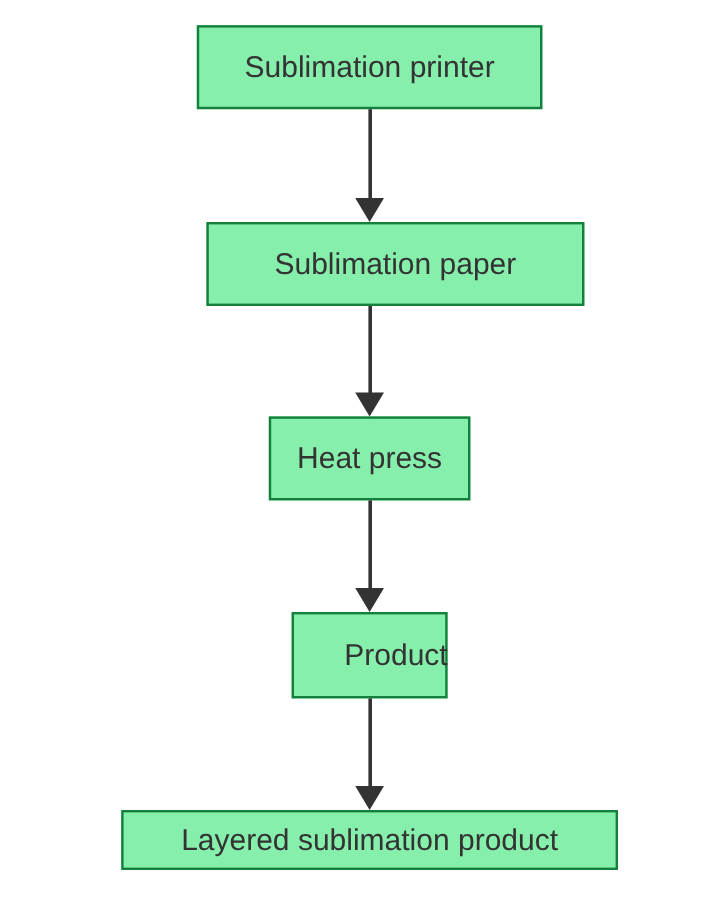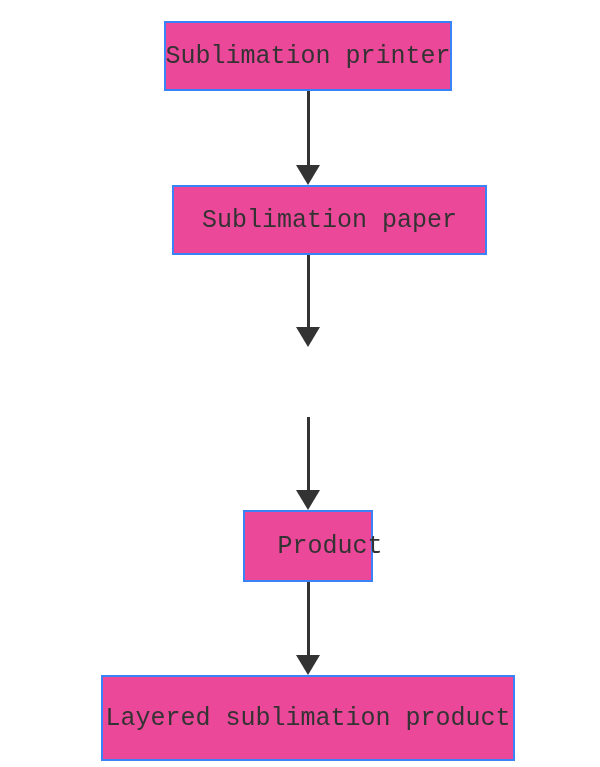--- a/index.html
+++ b/index.html
@@ -12,39 +12,38 @@
     width: 600px;
     height: 767px;
     background: #FFFFFF;
     overflow: hidden;
     font-family: "Liberation Sans", "DejaVu Sans", sans-serif;
   }
   
   .node {
     position: absolute;
     box-sizing: border-box;
-    background: #ec4899;
-    border: 2px solid #3b82f6;
+    background: #86efac;
+    border: 2px solid #15803d;
     display: flex;
     align-items: center;
     justify-content: center;
-    font-family: Liberation Mono, monospace;
   }
   .node .label {
     color: #333333;
     font-size: 25px;
     line-height: 1;
     white-space: nowrap;
     text-align: center;
   }
   .node-a { left: 164px; top: 21px;  width: 288px; height: 70px; }
   .node-b { left: 172px; top: 185px; width: 315px; height: 70px; }
   .node-c { left: 224px; top: 347px; width: 168px; height: 70px; }
   .node-d { left: 243px; top: 510px; width: 130px; height: 72px; padding-left: 44px; }
-  .node-e { left: 101px; top: 675px; width: 414px; height: 86px; align-items: center; }
+  .node-e { left: 101px; top: 675px; width: 414px; height: 50px; align-items: center; }
 
   
   .edge {
     position: absolute;
     left: 296px;      
     width: 24px;
   }
   .edge-1 { top: 91px;  height: 94px; }
   .edge-2 { top: 255px; height: 92px; }
   .edge-3 { top: 417px; height: 93px; }
@@ -85,20 +84,23 @@
 
   <div class="node node-b">
     <span class="label">Sublimation paper</span>
   </div>
 
   <div class="edge edge-2">
     <div class="edge-line"></div>
     <div class="edge-head"></div>
   </div>
 
+  <div class="node node-c">
+    <span class="label">Heat press</span>
+  </div>
 
   <div class="edge edge-3">
     <div class="edge-line"></div>
     <div class="edge-head"></div>
   </div>
 
   <div class="node node-d">
     <span class="label">Product</span>
   </div>
 

